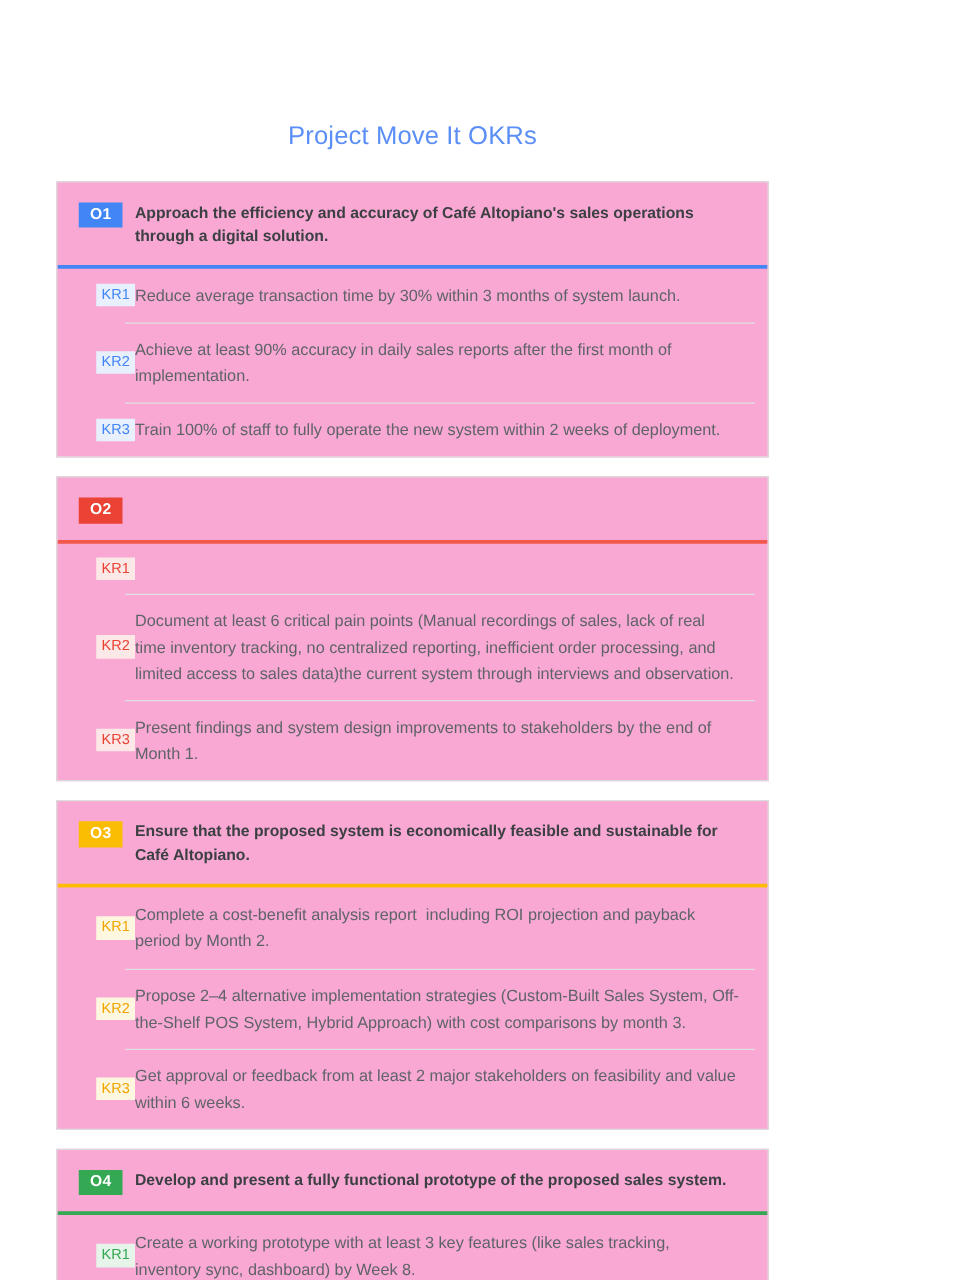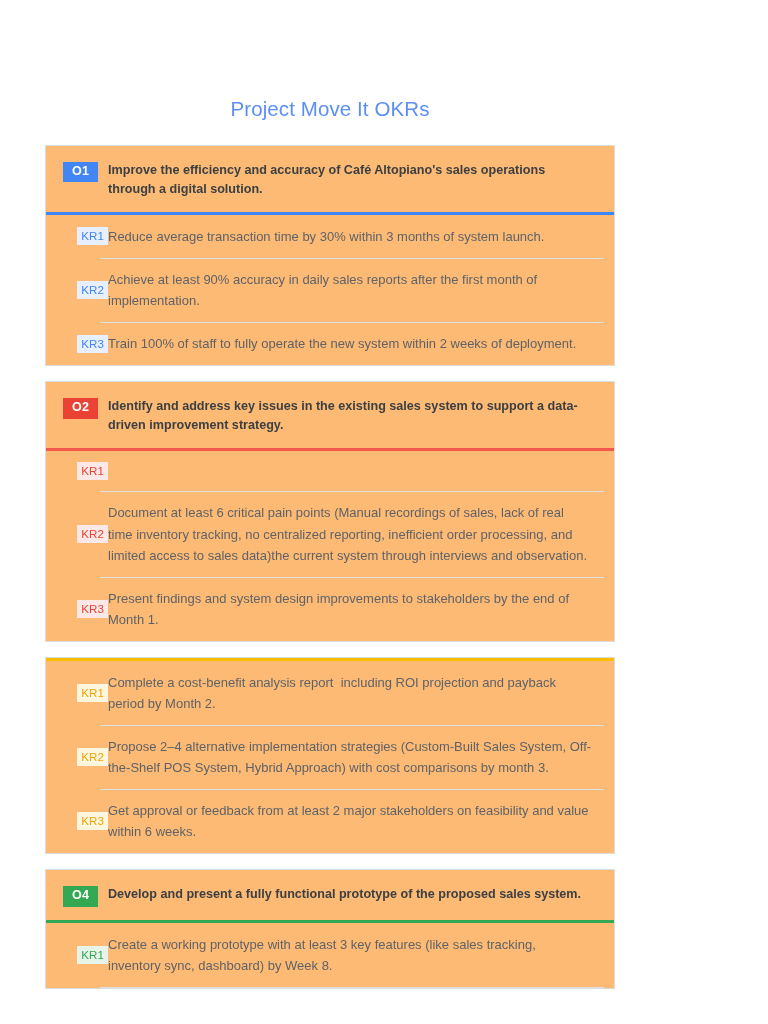--- a/index.html
+++ b/index.html
@@ -31,21 +31,21 @@
     padding-top: 96px;
     padding-bottom: 0;
     letter-spacing: 0.1px;
     line-height: 1.3;
   }
   .okr-list {
     margin-top: 22px;
   }
   .okr-card {
     border: 1px solid #dcdcdc;
-    background: #fdba74;
+    background: #f9a8d4;
     margin-bottom: 15px;
     overflow: hidden;
   }
   .obj-row {
     display: flex;
     align-items: flex-start;
     padding: 14px 12px 13px 8px;
   }
   .badge-cell {
     flex: 0 0 54px;
@@ -147,21 +147,21 @@
 
   <h1 class="doc-title">Project Move It OKRs</h1>
 
   <div class="okr-list">
 
     <div class="okr-card accent-blue">
       <div class="obj-row">
         <div class="badge-cell">
           <span class="obj-badge">O1</span>
         </div>
-        <div class="obj-text">Improve the efficiency and accuracy of Café Altopiano's sales operations through a digital solution.</div>
+        <div class="obj-text">Approach the efficiency and accuracy of Café Altopiano's sales operations through a digital solution.</div>
       </div>
       <div class="obj-rule"></div>
       <div class="kr-row">
         <div class="kr-badge-cell">
           <span class="kr-badge">KR1</span>
         </div>
         <div class="kr-text">Reduce average transaction time by 30% within 3 months of system launch.</div>
       </div>
       <div class="kr-row">
         <div class="kr-badge-cell">
@@ -175,21 +175,20 @@
         </div>
         <div class="kr-text">Train 100% of staff to fully operate the new system within 2 weeks of deployment.</div>
       </div>
     </div>
 
     <div class="okr-card accent-red">
       <div class="obj-row">
         <div class="badge-cell">
           <span class="obj-badge">O2</span>
         </div>
-        <div class="obj-text">Identify and address key issues in the existing sales system to support a data-driven improvement strategy.</div>
       </div>
       <div class="obj-rule"></div>
       <div class="kr-row">
         <div class="kr-badge-cell">
           <span class="kr-badge">KR1</span>
         </div>
       </div>
       <div class="kr-row">
         <div class="kr-badge-cell">
           <span class="kr-badge">KR2</span>
@@ -198,20 +197,26 @@
       </div>
       <div class="kr-row">
         <div class="kr-badge-cell">
           <span class="kr-badge">KR3</span>
         </div>
         <div class="kr-text">Present findings and system design improvements to stakeholders by the end of Month 1.</div>
       </div>
     </div>
 
     <div class="okr-card accent-yellow">
+      <div class="obj-row">
+        <div class="badge-cell">
+          <span class="obj-badge">O3</span>
+        </div>
+        <div class="obj-text">Ensure that the proposed system is economically feasible and sustainable for Café Altopiano.</div>
+      </div>
       <div class="obj-rule"></div>
       <div class="kr-row">
         <div class="kr-badge-cell">
           <span class="kr-badge">KR1</span>
         </div>
         <div class="kr-text">Complete a cost-benefit analysis report  including ROI projection and payback period by Month 2.</div>
       </div>
       <div class="kr-row">
         <div class="kr-badge-cell">
           <span class="kr-badge">KR2</span>

